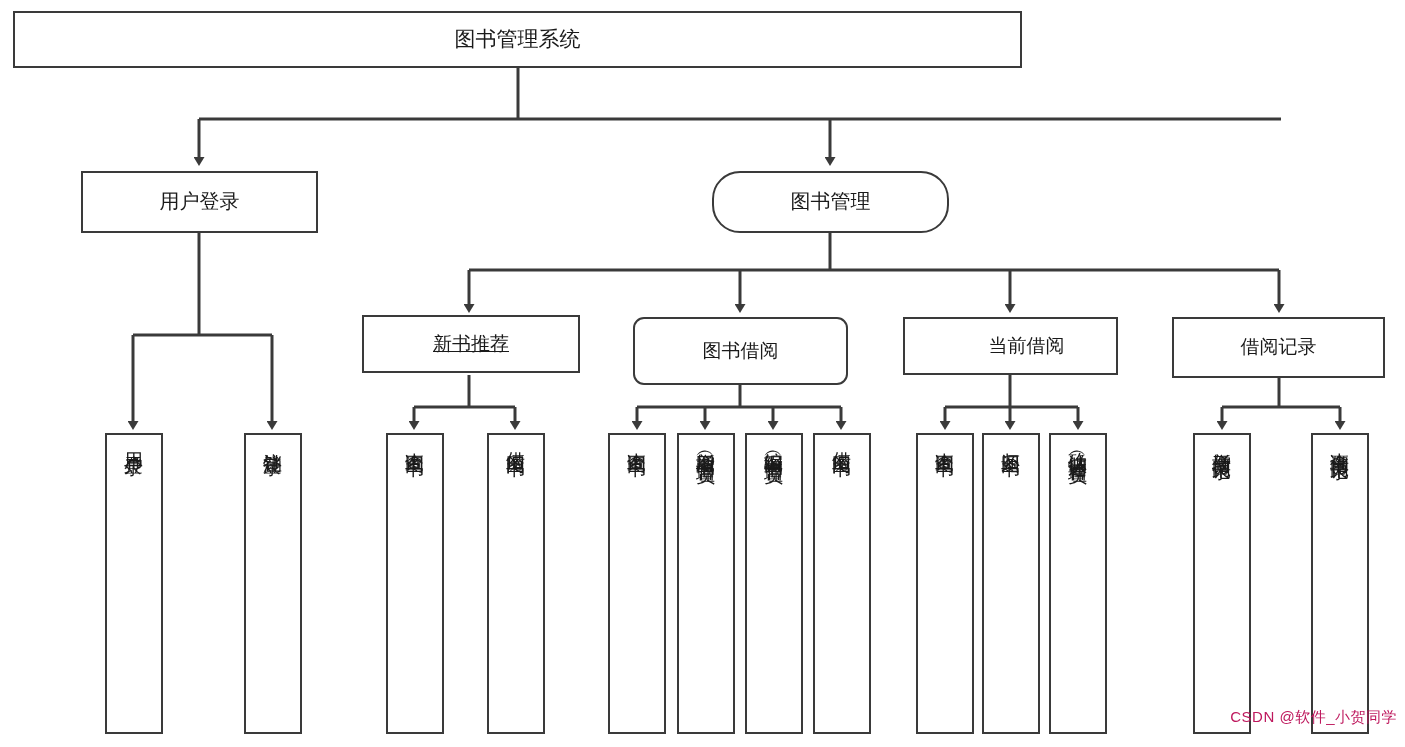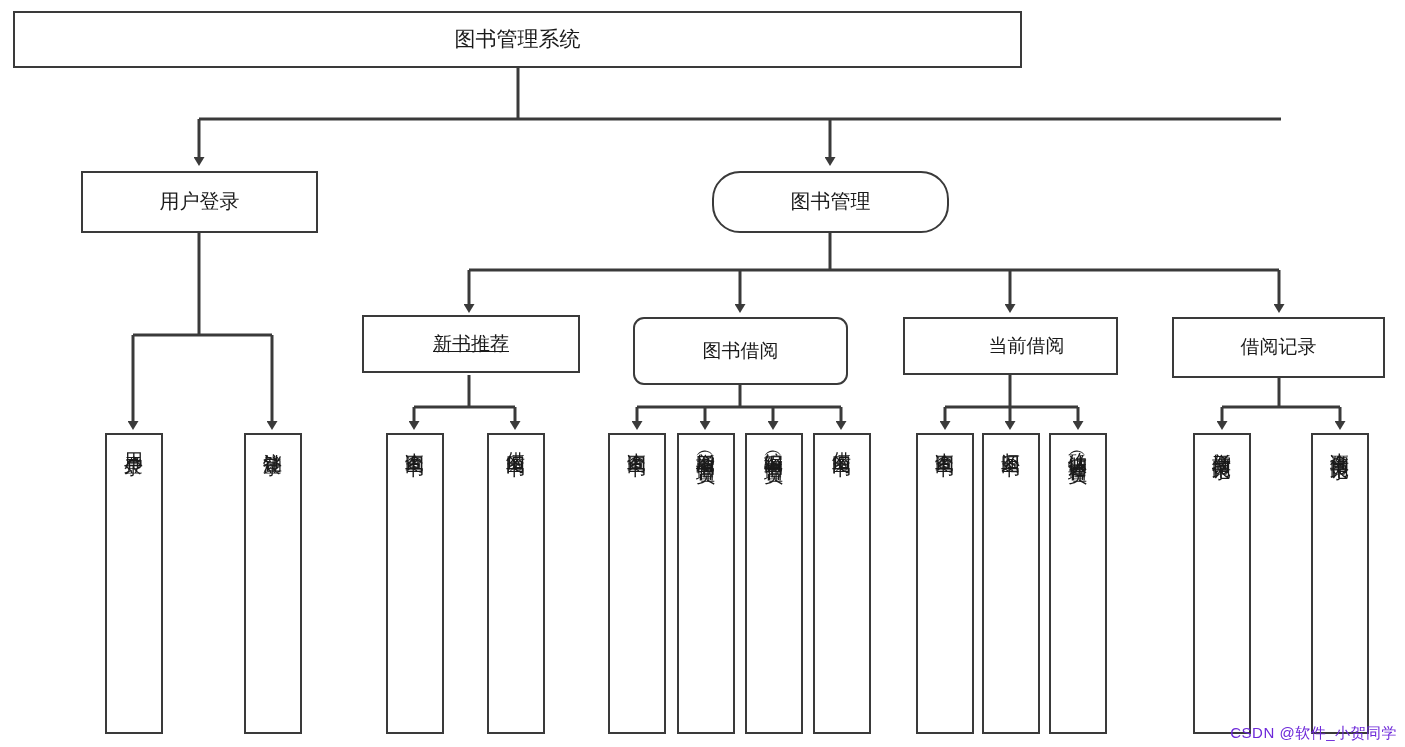--- a/index.html
+++ b/index.html
@@ -55,23 +55,23 @@
     letter-spacing: 2px;
     line-height: 1;
   }
   #title-node .label { font-size: 21px; }
   .lvl1 .label { font-size: 20px; }
   .lvl2 .label { font-size: 19px; }
   .leaf .label { font-size: 19px; }
   #watermark {
     position: absolute;
     right: 8px;
-    bottom: 4px;
+    bottom: 20px;
     font-size: 15px;
-    color: #6d28d9;
+    color: #be185d;
     letter-spacing: 0.5px;
     white-space: nowrap;
   }
 </style>
 </head>
 <body>
 
 <div id="canvas">
 
   <svg id="wires" viewBox="0 0 1405 747" width="1405" height="747">

